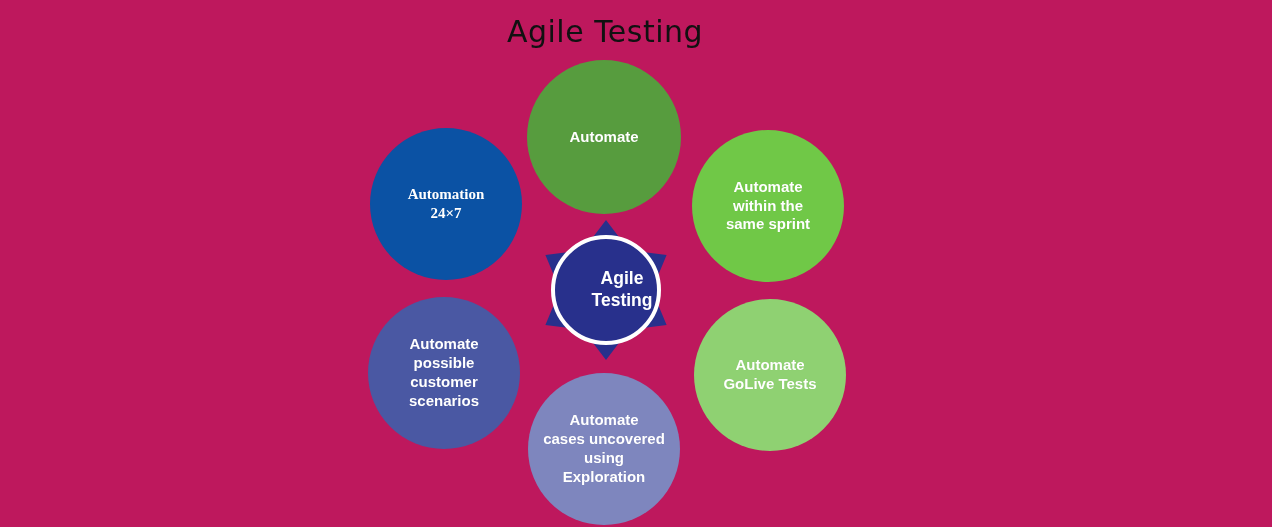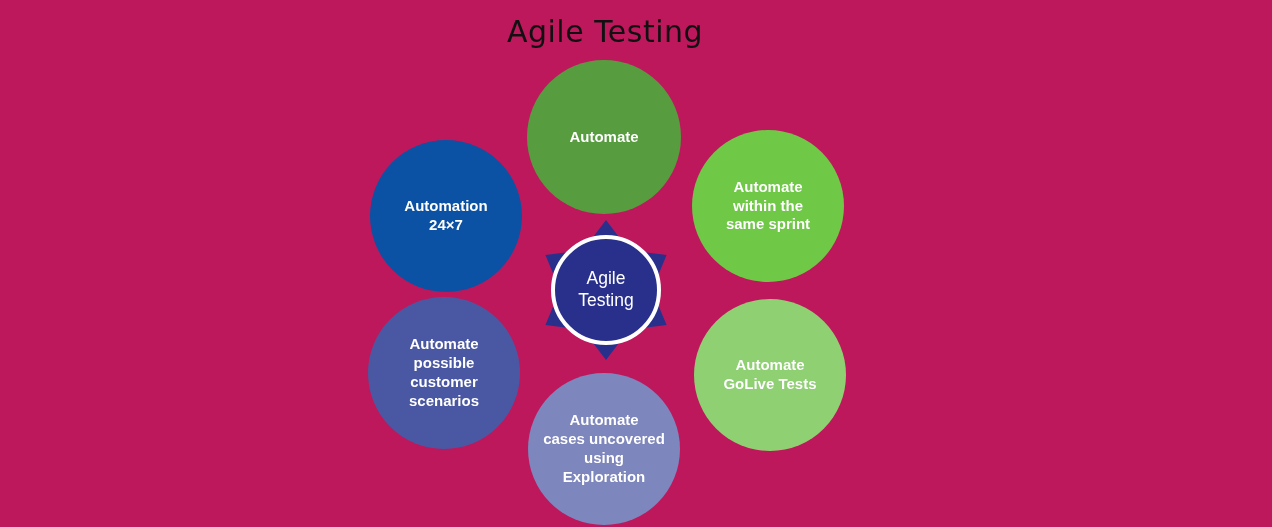--- a/index.html
+++ b/index.html
@@ -43,41 +43,41 @@
     white-space: pre-line;
     color: #ffffff;
     text-shadow: 0 0 1px rgba(0,0,0,0.08);
   }
   
   .pos-top          { left: 527px; top: 60px;  width: 154px; height: 154px; }
   .pos-top-right    { left: 692px; top: 130px; width: 152px; height: 152px; }
   .pos-bottom-right { left: 694px; top: 299px; width: 152px; height: 152px; }
   .pos-bottom       { left: 528px; top: 373px; width: 152px; height: 152px; }
   .pos-bottom-left  { left: 368px; top: 297px; width: 152px; height: 152px; }
-  .pos-top-left     { left: 370px; top: 140px; width: 152px; height: 152px; }
+  .pos-top-left     { left: 370px; top: 128px; width: 152px; height: 152px; font-family: Liberation Serif, serif; }
   .center-hub {
     position: absolute;
     left: 526px;
     top: 210px;
     width: 160px;
     height: 160px;
   }
   .center-hub svg { display: block; }
   .center-label {
     position: absolute;
-    left: 0;
+    left: 16px;
     top: 0;
     width: 160px;
     height: 160px;
     display: flex;
     align-items: center;
     justify-content: center;
     text-align: center;
     font-size: 17.5px;
-    font-weight: 400;
+    font-weight: 700;
     line-height: 1.25;
     white-space: pre-line;
     color: #ffffff;
   }
 </style>
 </head>
 <body>
 
 <div class="canvas">
 

